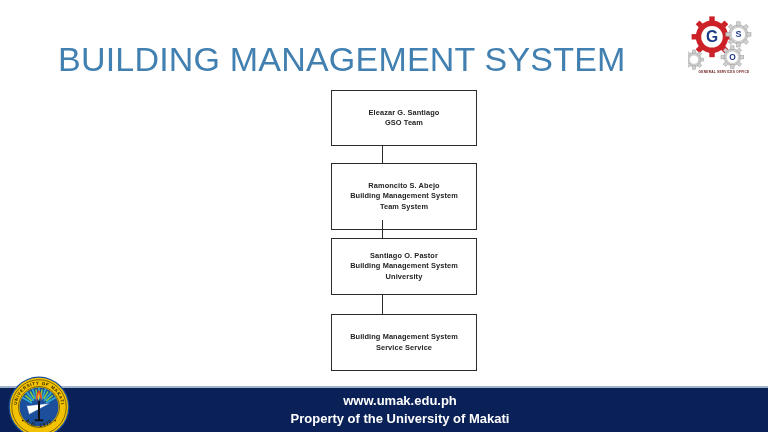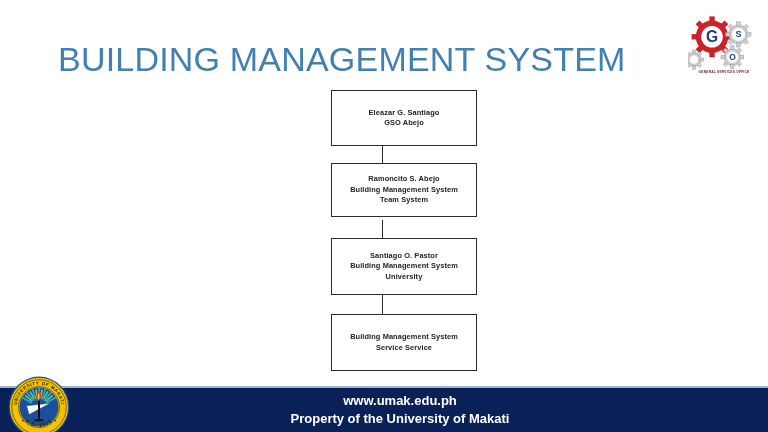--- a/index.html
+++ b/index.html
@@ -58,21 +58,21 @@
     font-size: 7.4px;
     line-height: 10.5px;
     font-weight: bold;
     color: #232323;
     letter-spacing: 0.1px;
     padding: 0 5px;
   }
   .org-box-text .ln { display: block; }
 
   #org-box-1 { top: 0px;   height: 56px; }
-  #org-box-2 { top: 73px;  height: 54px; }
+  #org-box-2 { top: 73px;  height: 67px; }
   #org-box-3 { top: 148px; height: 57px; }
   #org-box-4 { top: 224px; height: 57px; }
 
   .connector {
     position: absolute;
     left: 72px;
     width: 1.4px;
     background: #2b2b2b;
   }
   #connector-1 { top: 56px;  height: 17px; }
@@ -144,21 +144,21 @@
 
 <div id="slide">
 
   <div id="slide-title">BUILDING MANAGEMENT SYSTEM</div>
 
   <div id="org-chart">
 
     <div class="org-box" id="org-box-1">
       <div class="org-box-text">
         <span class="ln">Eleazar G. Santiago</span>
-        <span class="ln">GSO Abejo</span>
+        <span class="ln">GSO Team</span>
       </div>
     </div>
 
     <div class="connector" id="connector-1"></div>
 
     <div class="org-box" id="org-box-2">
       <div class="org-box-text">
         <span class="ln">Ramoncito S. Abejo</span>
         <span class="ln">Building Management System</span>
         <span class="ln">Team System</span>

